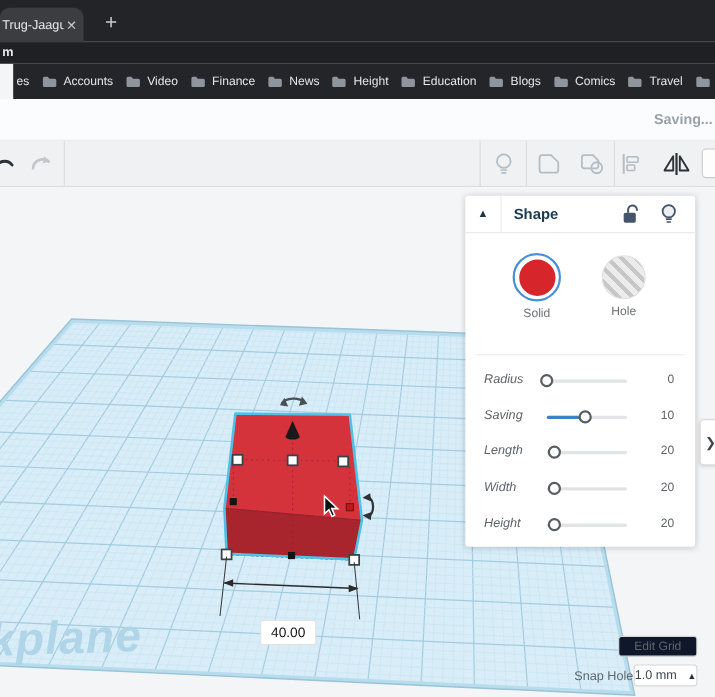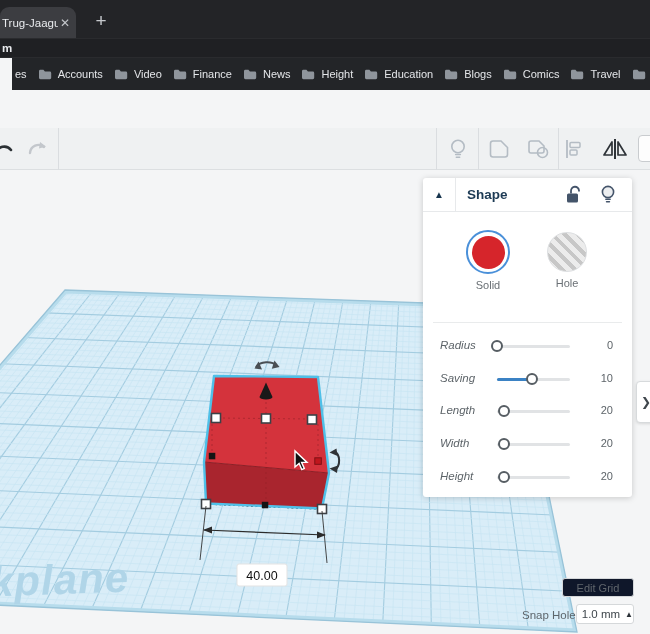--- a/index.html
+++ b/index.html
@@ -51,21 +51,21 @@
   .srow { position:absolute; left:0; width:100%; height:32px; }
   .s-label { position:absolute; left:17px; top:9px; color:#5d6469; font-size:11.5px;font-style:italic; }
   .s-track { position:absolute; left:74px; top:15px; width:73px; height:3px; background:#e1e3e5; border-radius:2px; }
   .s-fill { position:absolute; left:0; top:0; height:3px; background:#3b82c4; border-radius:2px; }
   .s-handle { position:absolute; top:-5px; width:12px; height:12px; background:#fff; border:2px solid #565d63; border-radius:50%; }
   .s-value { position:absolute; right:19px; top:9px; color:#5d6469; font-size:11px; }
 
   
   .edit-grid { position:absolute; left:562px; top:408px; width:72px; height:19px; background:#0f172a; border:1px solid #d5d8da; border-radius:3px; color:#60666c; font-size:11px; display:flex; align-items:center; justify-content:center; }
   .snap-label { position:absolute; left:522px; top:439px; color:#5f666c; font-size:11.5px; }
-  .snap-dd { position:absolute; left:576px; top:434px; width:58px; height:20px; background:#fff; border:1px solid #d5d8da; border-radius:3px; display:flex; align-items:center; justify-content:flex-end; gap:5px; color:#3f464c; font-size:11.5px; }
+  .snap-dd { position:absolute; left:576px; top:434px; width:58px; height:20px; background:#fff; border:1px solid #d5d8da; border-radius:3px; display:flex; align-items:center; justify-content:space-between; gap:5px; color:#3f464c; font-size:11.5px; }
   .snap-dd .caret { font-size:8px; color:#2b3137; }
   .expand-tab { position:absolute; left:636px; top:211px; width:18px; height:42px; background:#fff; border:1px solid #d7dadc; border-radius:4px 0 0 4px; display:flex; align-items:center; padding-left:4px; color:#3f464c; font-size:12px; box-shadow:0 1px 3px rgba(0,0,0,.12); }
 </style>
 </head>
 <body>
 
 <div class="stage">
 
   <div class="tabbar">
     <div class="tab">
@@ -140,20 +140,23 @@
         <span class="bm-label">Travel</span>
       </div>
       <div class="bm">
         <svg width="14" height="11" viewBox="0 0 14 11">
           <path d="M1 2.2 Q1 0.8 2.4 0.8 H5.4 L6.9 2.6 H11.8 Q13.2 2.6 13.2 4 V8.8 Q13.2 10.2 11.8 10.2 H2.4 Q1 10.2 1 8.8 Z" fill="#8f959c"></path>
         </svg>
         <span class="bm-label">Resea</span>
       </div>
     </div>
 
+  <div class="appheader">
+    <span class="saving">Saving...</span>
+  </div>
 
   <div class="apptoolbar">
     <div class="tb-ic" style="left:-10px">
       <svg width="24" height="24" viewBox="0 0 24 24">
           <path d="M6 16 A 8.5 8.5 0 0 1 21 13" fill="none" stroke="#2c3135" stroke-width="2.6" stroke-linecap="round"></path>
         </svg>
     </div>
     <div class="tb-ic" style="left:26px">
       <svg width="24" height="24" viewBox="0 0 24 24">
           <path d="M4 16 A 8.5 8.5 0 0 1 18 10" fill="none" stroke="#c3c7cc" stroke-width="2.4" stroke-linecap="round"></path>

